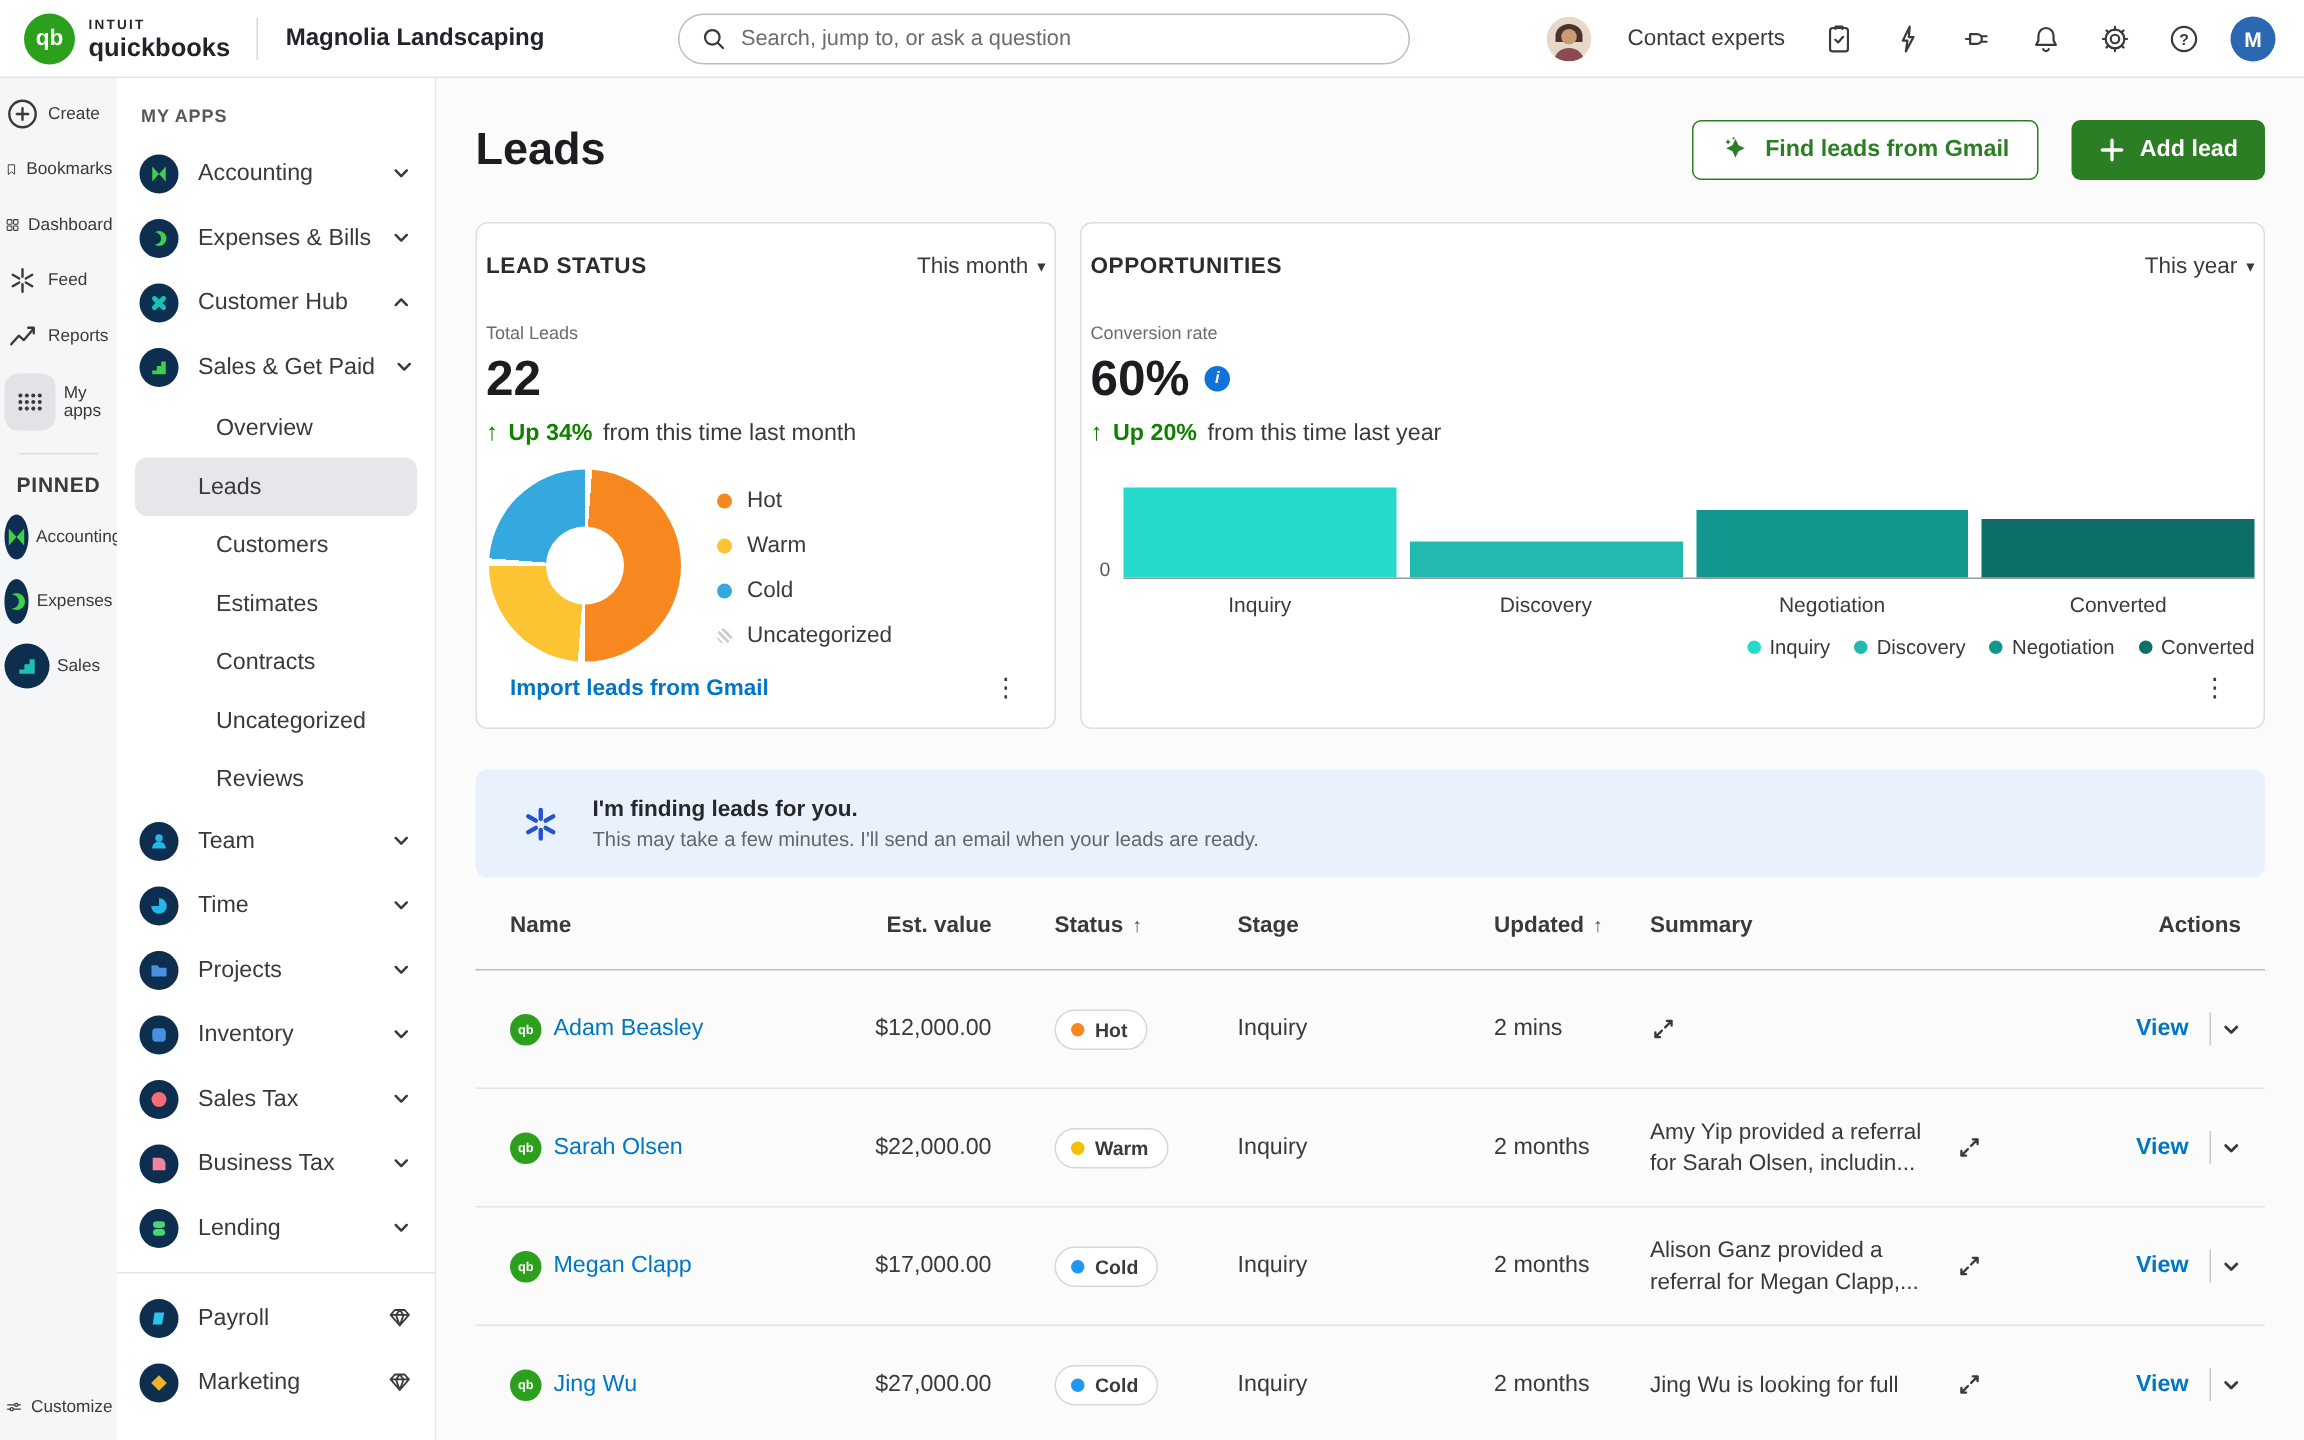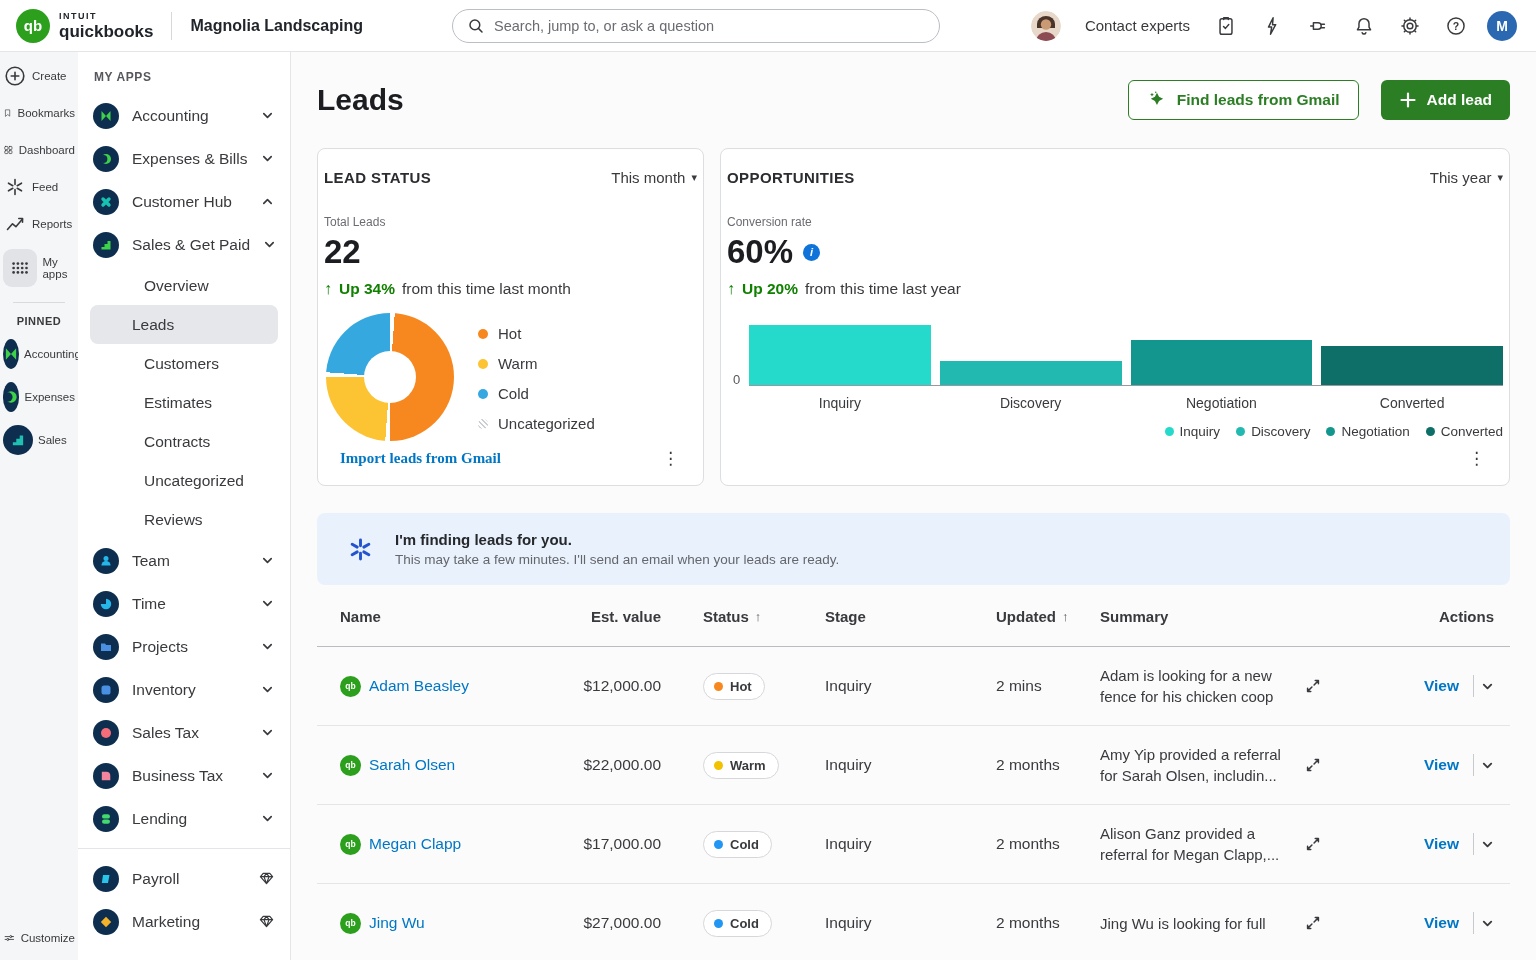--- a/index.html
+++ b/index.html
@@ -42,21 +42,21 @@
     align-items:center; padding-top:12px; flex-shrink:0; }
   .rail-item { width:72px; display:flex; flex-direction:row; align-items:center;
     gap:5px; margin-bottom:13px; cursor:pointer; }
   .rail-item svg { width:24px; height:24px; stroke:#393a3d; fill:none; stroke-width:1.6;
     stroke-linecap:round; stroke-linejoin:round; }
   .rail-label { font-size:11.5px; color:#393a3d; }
   .rail-ico-box { width:46px; height:38px; display:flex; align-items:center;
     justify-content:center; border-radius:9px; }
   .rail-ico-box.active { background:#e1e3e7; }
   .rail-divider { width:52px; height:1px; background:#d9dbde; margin:2px 0 12px; }
-  .rail-heading { font-size:11px; font-weight:700; letter-spacing:.5px; color:#393a3d; margin-bottom:12px; }
+  .rail-heading { font-size:14px; font-weight:700; letter-spacing:.5px; color:#393a3d; margin-bottom:12px; }
   .pin-circle { width:30px; height:30px; border-radius:50%; background:#0d2e4e;
     display:flex; align-items:center; justify-content:center; }
   .pin-circle svg { width:16px; height:16px; stroke:none; }
   .rail-spacer { flex:1; }
   .rail-item.customize { margin-bottom:10px; }
 
   
   .apps-panel { width:213px; background:#fff; border-right:1px solid #e3e5e8;
     flex-shrink:0; overflow:hidden; }
   .apps-head { padding:18px 16px 10px; font-size:12px; font-weight:700;
@@ -114,21 +114,21 @@
   .donut-row { display:flex; margin-top:15px; }
   .donut { width:128px; height:128px; border-radius:50%; position:relative; margin-left:2px; }
   .donut-hole { position:absolute; left:50%; top:50%; width:52px; height:52px;
     border-radius:50%; background:#fff; transform:translate(-50%,-50%); }
   .ls-legend { margin-left:24px; padding-top:12px; display:flex; flex-direction:column; gap:13px; }
   .leg-item { display:flex; align-items:center; gap:10px; font-size:15px; color:#393a3d; }
   .dot { width:10px; height:10px; border-radius:50%; flex-shrink:0; }
   .dot.hatch { background-color:#c9cdd4;
     background-image:repeating-linear-gradient(45deg,#fff 0 1.5px,rgba(255,255,255,0) 1.5px 3.5px); }
   .card-link { position:absolute; left:22px; bottom:18px; font-size:15px; font-weight:600;
-    color:#0077c5; cursor:pointer; text-decoration:none;font-family:Liberation Serif, serif; }
+    color:#0077c5; cursor:pointer; text-decoration:none; }
   .kebab { position:absolute; right:16px; bottom:12px; font-size:17px; color:#393a3d;
     cursor:pointer; padding:4px 8px; }
 
   .chart-block { margin-top:28px; margin-left:22px; position:relative; }
   .bars { display:flex; gap:9px; align-items:flex-end; height:60px;
     border-bottom:1.5px solid #97999e; }
   .bar-col { flex:1; display:flex; align-items:flex-end; }
   .bar { width:100%; }
   .zero-label { position:absolute; left:-16px; top:46px; font-size:13px; color:#56575c; }
   .bar-labels { display:flex; gap:9px; margin-top:9px; }
@@ -699,21 +699,20 @@
           <a class="name-link">Adam Beasley</a>
         </div>
         <div class="col-value">$12,000.00</div>
         <div class="col-status"><span class="pill">
           <span class="dot" style="background: rgb(246, 136, 31);"></span>
           <span>Hot</span>
             </span></div>
         <div>Inquiry</div>
         <div>2 mins</div>
         <div class="cell-summary">
-          <span class="summary-text">Adam is looking for a new fence for his chicken coop</span>
           <svg class="expand-ico" viewBox="0 0 20 20">
             <path d="M12.5 4 h3.5 v3.5 M16 4 l-4.8 4.8 M7.5 16 H4 v-3.5 M4 16 l4.8-4.8"></path>
             </svg>
         </div>
         <div class="cell-actions">
           <a class="view-link">View</a>
           <span class="act-div"></span>
           <span class="row-chev">
             <svg viewBox="0 0 14 14">
                 <path d="M3 5 l4 4 4-4"></path>

